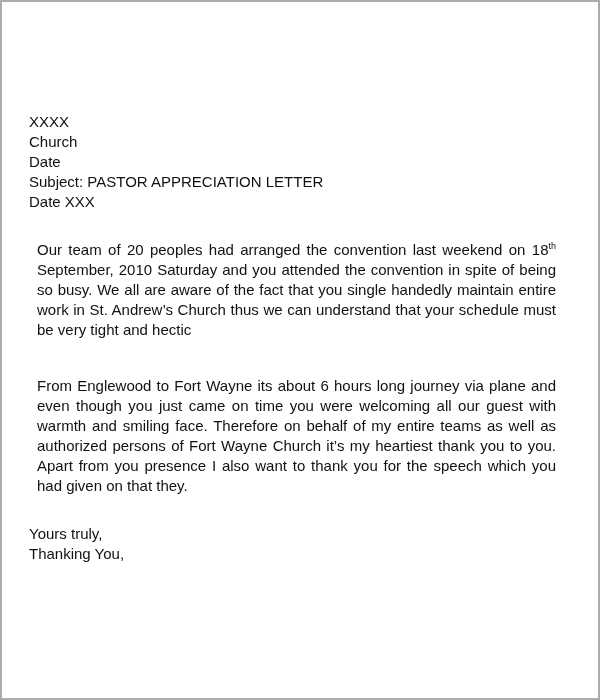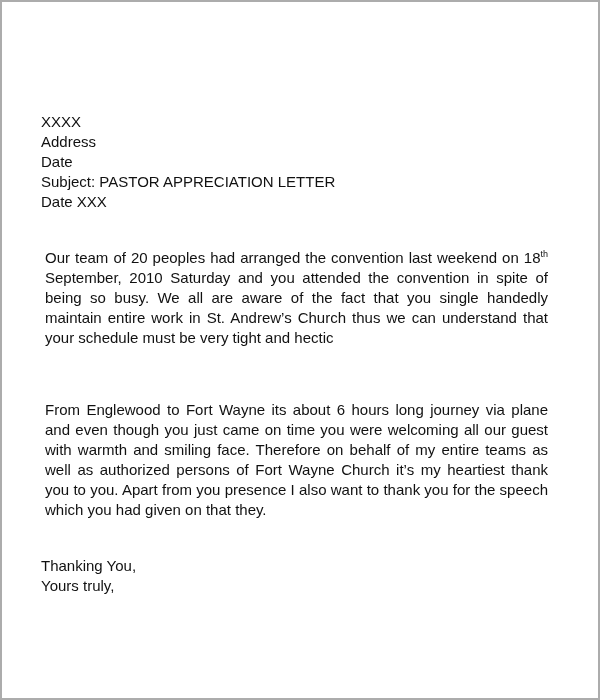--- a/index.html
+++ b/index.html
@@ -12,44 +12,44 @@
   }
   .letter {
     position: absolute;
     left: 27px; top: 110px;
     width: 535px;
     font-family: "Liberation Sans", sans-serif;
     font-size: 15px;
     line-height: 20px;
     color: #111111;
   }
-  .line { display: block; white-space: nowrap; margin-left: 12px; }
-  .para { text-align: justify; margin: 16px; }
+  .line { display: block; white-space: nowrap; }
+  .para { text-align: justify; margin: 8px; }
   .gap { height: 20px; }
   sup { font-size: 9px; line-height: 0; vertical-align: 6px; }
 </style>
 </head>
 <body>
 
 <div class="page">
   <div class="letter">
 
     <span class="line">XXXX</span>
-    <span class="line">Address</span>
+    <span class="line">Church</span>
     <span class="line">Date</span>
     <span class="line">Subject: PASTOR APPRECIATION LETTER</span>
     <span class="line">Date XXX</span>
 
     <div class="gap"></div>
 
     <p class="para"><span>Our team of 20 peoples had arranged the convention last weekend on 18</span><sup>th</sup><span> September, 2010 Saturday and you attended the convention in spite of being so busy. We all are aware of the fact that you single handedly maintain entire work in St. Andrew’s Church thus we can understand that your schedule must be very tight and hectic</span></p>
 
     <div class="gap"></div>
 
     <p class="para">From Englewood to Fort Wayne its about 6 hours long journey via plane and even though you just came on time you were welcoming all our guest with warmth and smiling face. Therefore on behalf of my entire teams as well as authorized persons of Fort Wayne Church it’s my heartiest thank you to you. Apart from you presence I also want to thank you for the speech which you had given on that they.</p>
 
     <div class="gap"></div>
 
+    <span class="line">Yours truly,</span>
     <span class="line">Thanking You,</span>
-    <span class="line">Yours truly,</span>
 
   </div>
 </div>
 
 </body></html>

